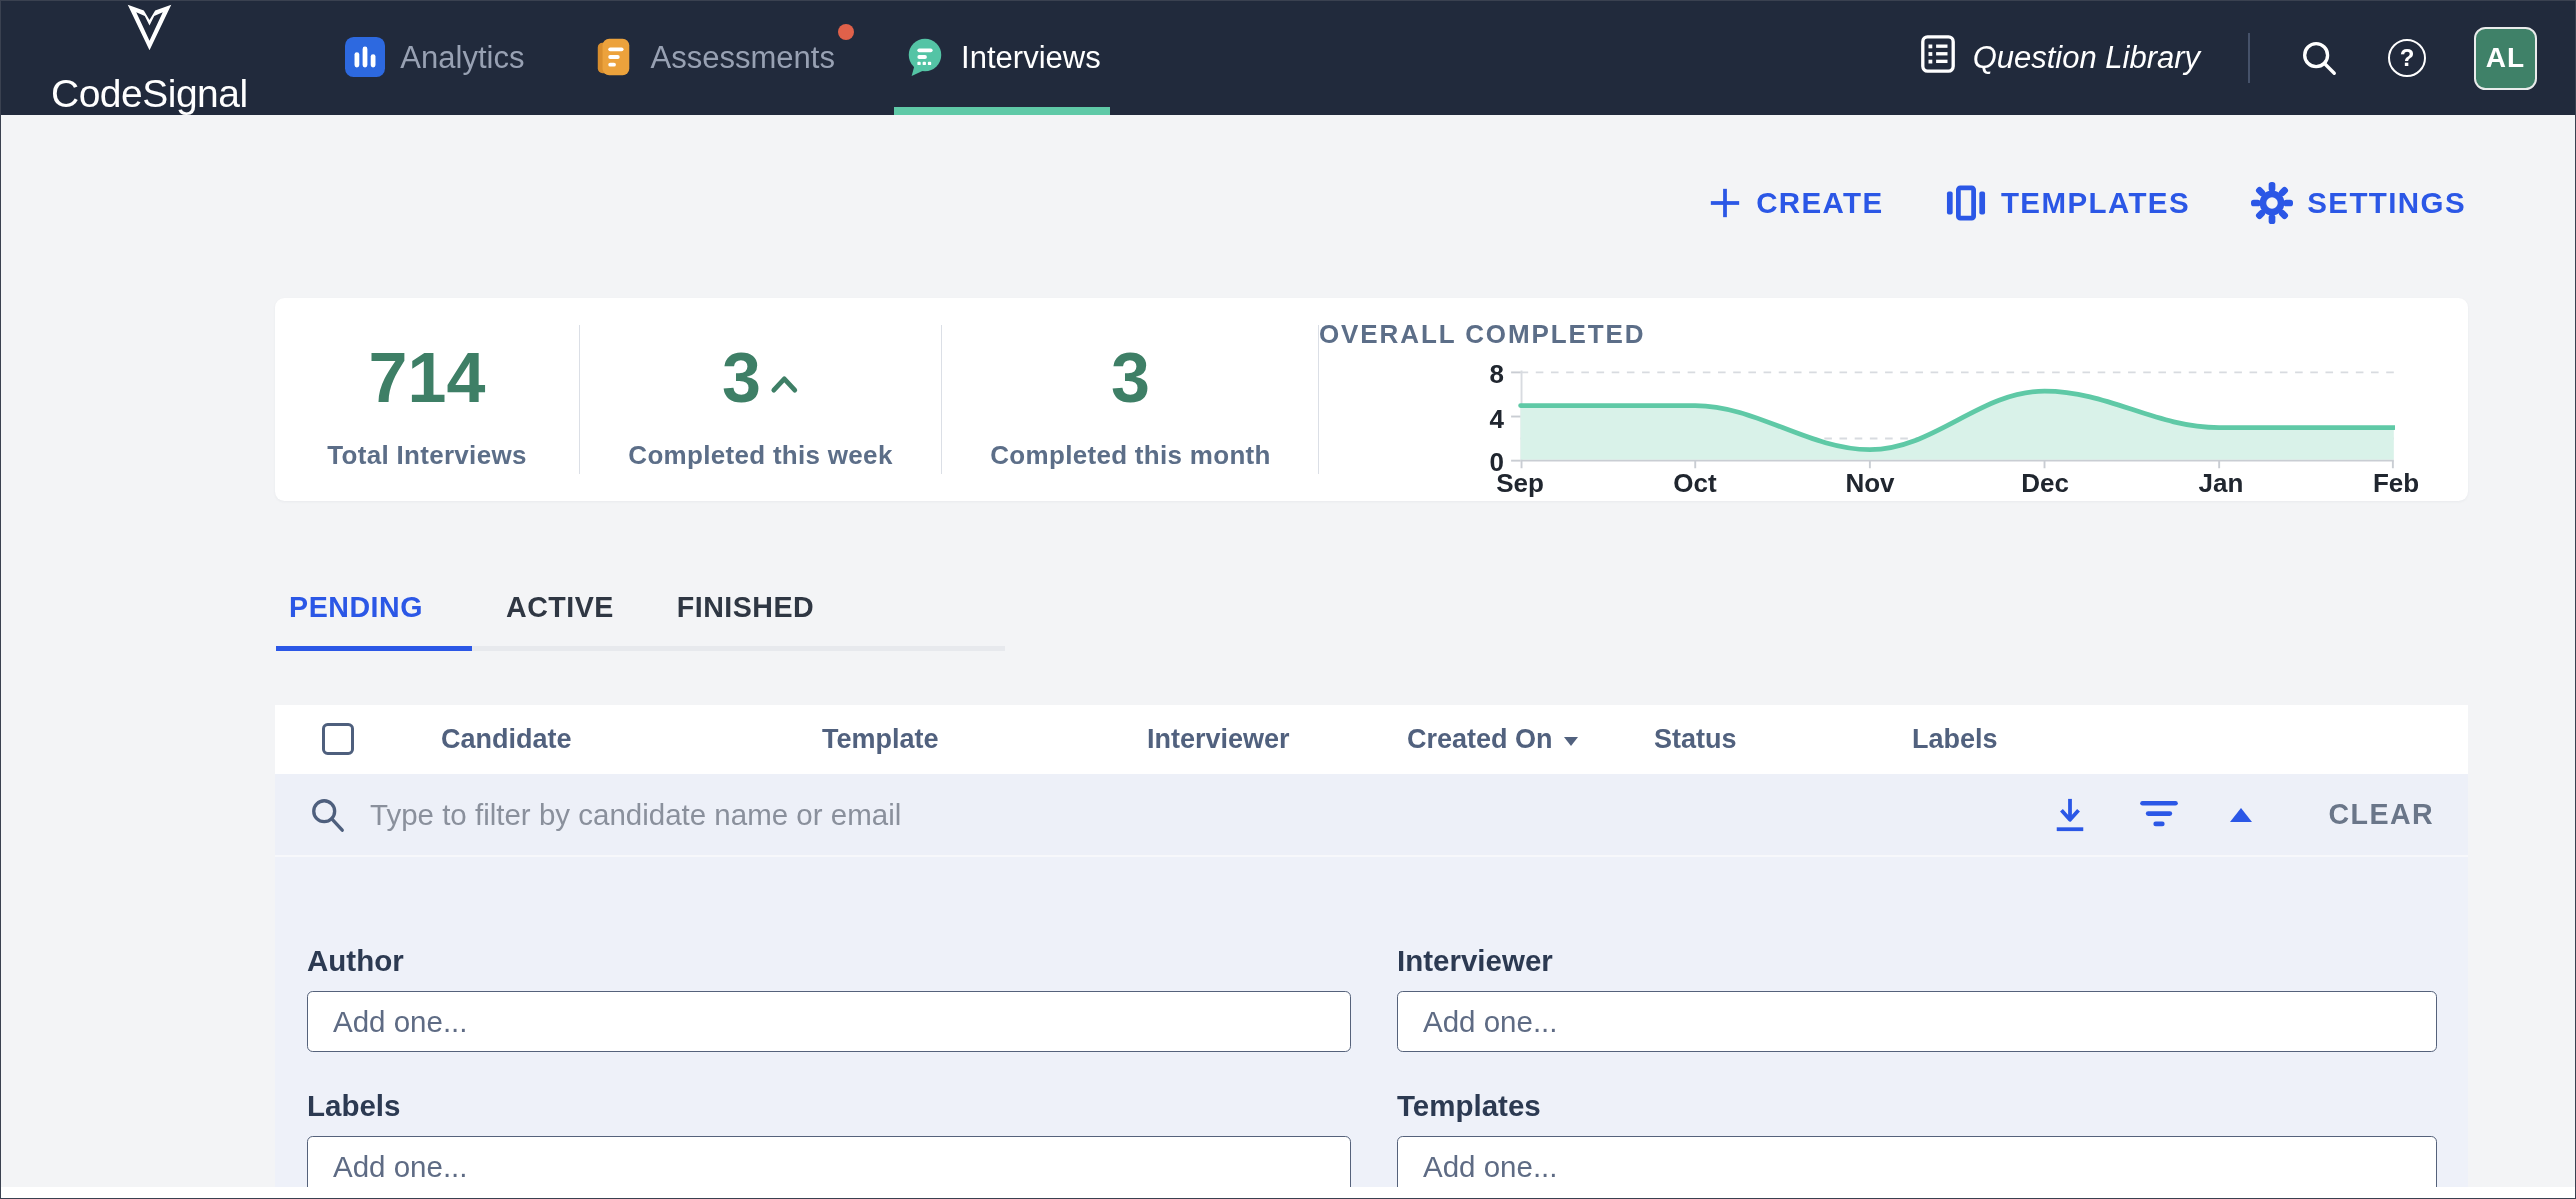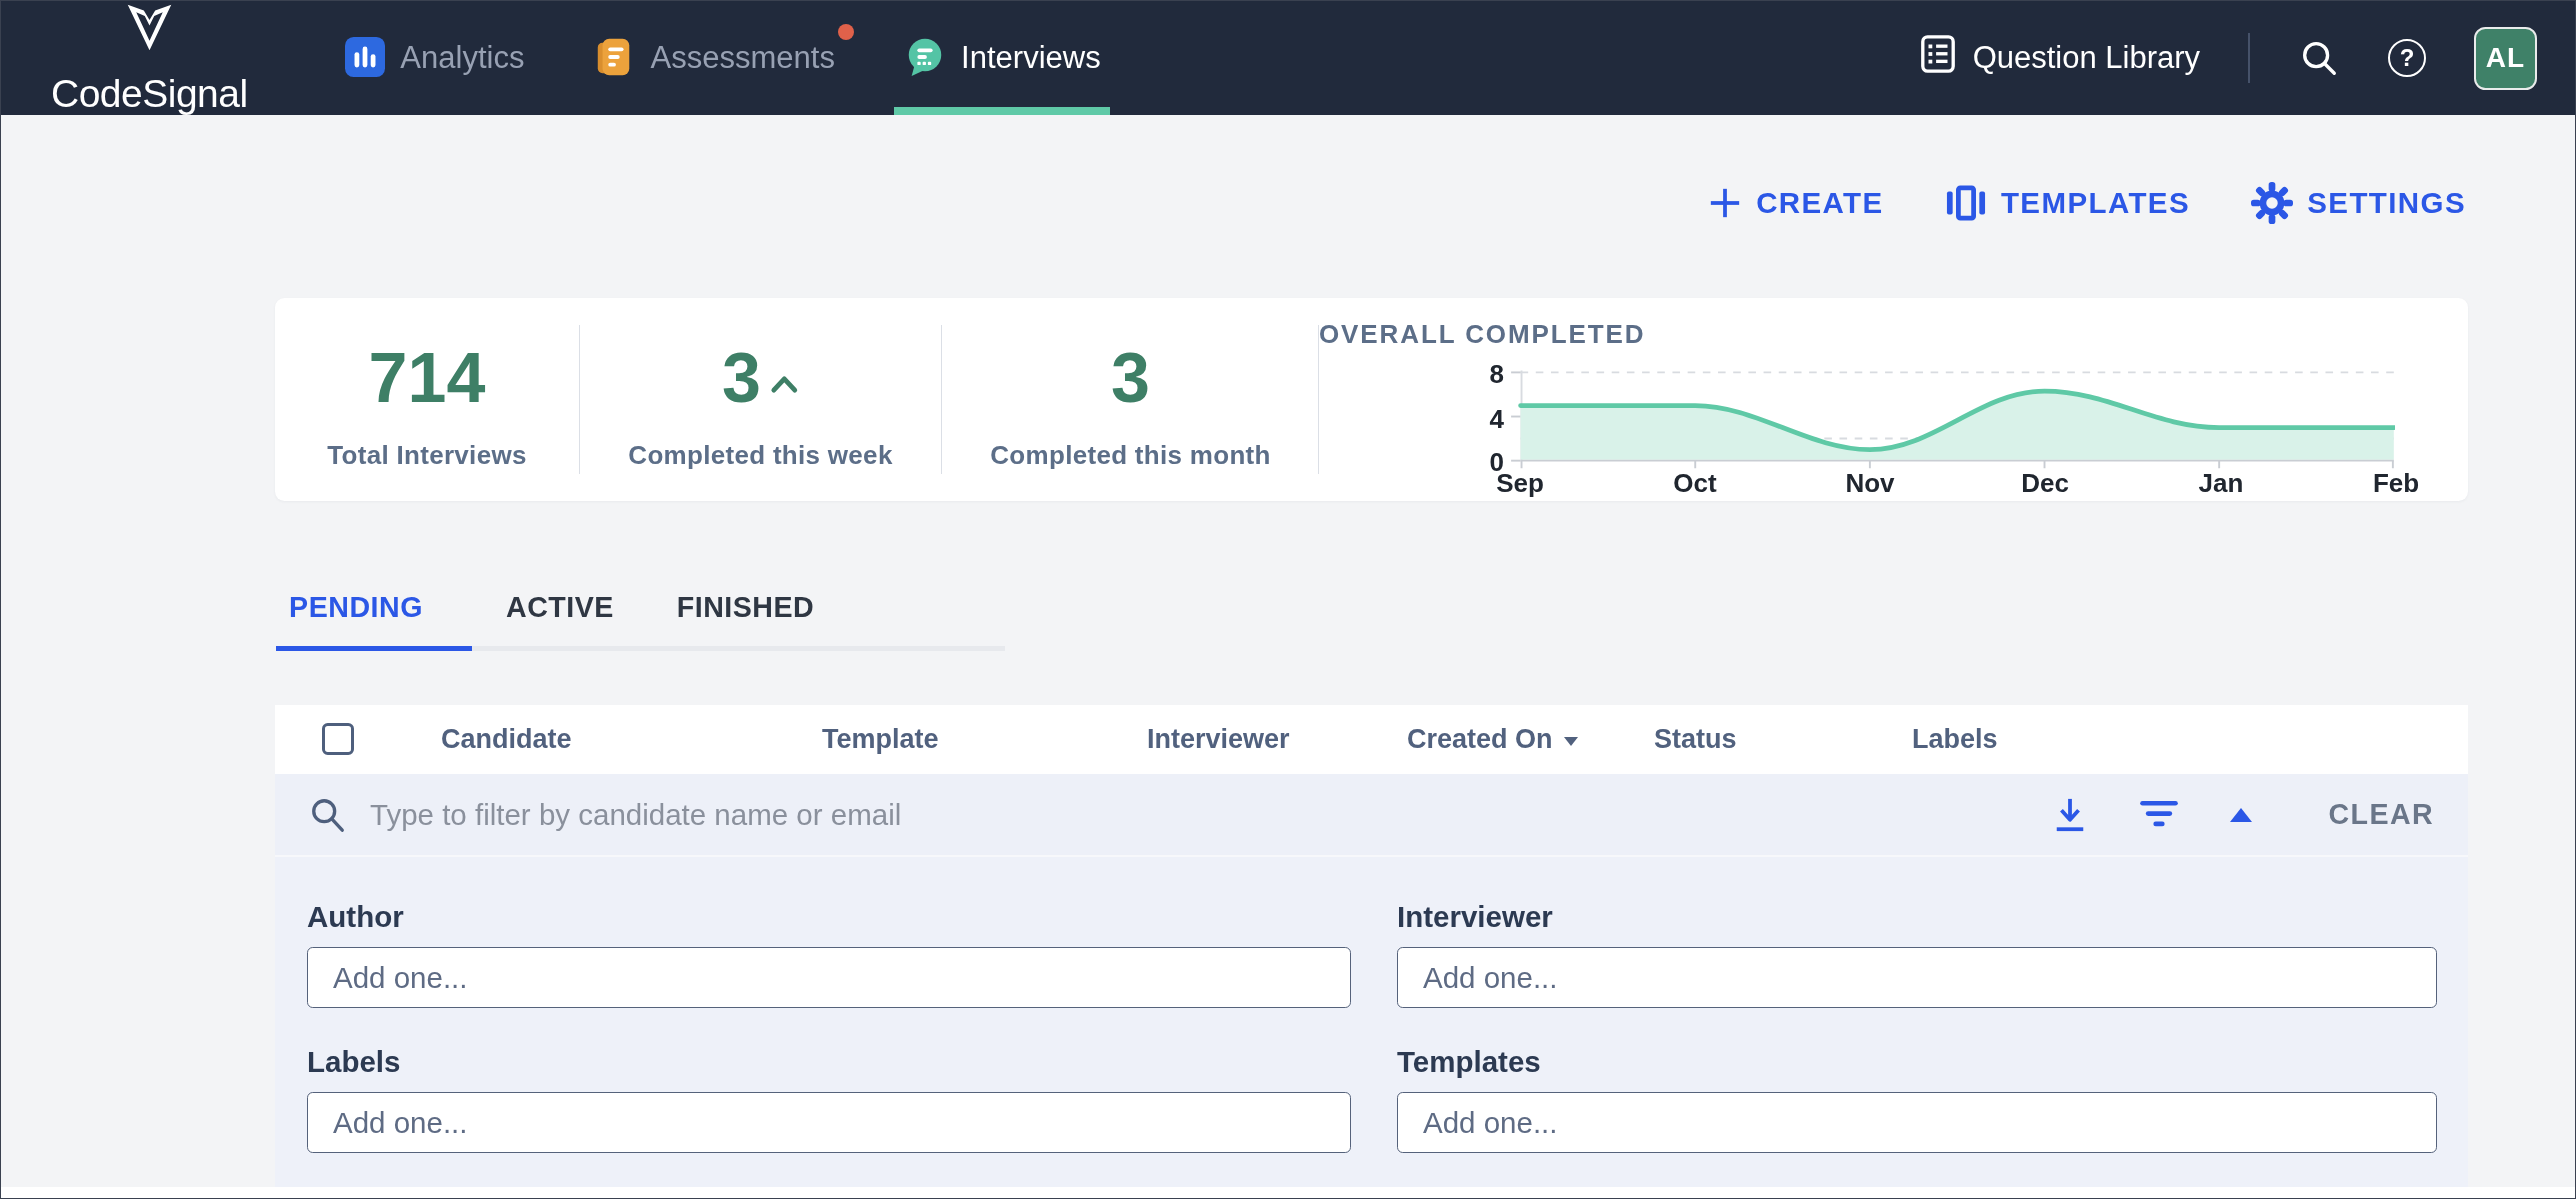--- a/index.html
+++ b/index.html
@@ -11,21 +11,21 @@
   .brand { display:flex; align-items:center; gap:15.2px; cursor:pointer;flex-direction:column; }
   .brand-name { color:#fff; font-size:39px; font-weight:500; letter-spacing:-0.5px; }
   .nav-items { display:flex; align-items:center; height:100%; margin-left:88px; }
   .nav-item { position:relative; height:100%; display:flex; align-items:center; gap:15.2px; padding:0 9.5px; margin-right:50px; cursor:pointer; }
   .nav-item .nav-label { font-size:31px; font-weight:500; color:#98A1B3; }
   .nav-item.active .nav-label { color:#FFFFFF; }
   .nav-item.active .active-underline { position:absolute; left:0; right:0; bottom:0; height:7.6px; background:#5FC9A7; }
   .nav-dot { position:absolute; top:23px; right:-9.5px; width:16px; height:16px; border-radius:50%; background:#E0614A; }
   .nav-right { margin-left:auto; display:flex; align-items:center; gap:48px; }
   .q-library { display:flex; align-items:center; gap:15.2px; cursor:pointer; }
-  .q-library span { color:#fff; font-size:31px; font-weight:500; }
+  .q-library span { color:#fff; font-size:31px; font-weight:500;font-style:italic; }
   .nav-divider { width:1.9px; height:50px; background:#46526A; }
   .icon-btn { cursor:pointer; display:flex; align-items:center; justify-content:center; }
   .help-circle { width:38px; height:38px; border:2.9px solid #fff; border-radius:50%; display:flex; align-items:center; justify-content:center; }
   .help-circle span { color:#fff; font-size:24px; font-weight:700; }
   .avatar { width:63px; height:63px; background:#3F8168; border:2.9px solid #E9EBEB; border-radius:11.4px; display:flex; align-items:center; justify-content:center; cursor:pointer; }
   .avatar span { color:#fff; font-size:28px; font-weight:700; letter-spacing:1px; }
 
   
   .toolbar { position:absolute; top:181px; right:109px; display:flex; align-items:center; gap:61px; }
   .tool-btn { display:flex; align-items:center; gap:14.3px; cursor:pointer; }
@@ -61,21 +61,21 @@
 
   .filter-row { position:relative; width:100%; height:81px; background:#EDF0F8; display:flex; align-items:center; padding:0 34px;justify-content:space-between; }
   .filter-input { flex:1; border:none; outline:none; background:transparent; font-size:29.5px; color:#3a4456; margin-left:23px; font-family:"Liberation Sans", sans-serif; }
   .filter-input::placeholder { color:#8A909C; }
   .filter-actions { display:flex; align-items:center; gap:50px; }
   .caret-up { width:0; height:0; border-left:11.4px solid transparent; border-right:11.4px solid transparent; border-bottom:14.3px solid #2B57E6; cursor:pointer; }
   .clear-btn { color:#6A7689; font-size:28.6px; font-weight:700; letter-spacing:1.4px; margin-left:27px; cursor:pointer; }
 
   .filter-panel { position:relative; width:100%; height:334px; background:#EEF1F9; border-top:2.9px solid #F7F8FB; }
   .field { position:absolute; }
-  .field label { display:block; color:#2C3A52; font-size:29.5px; font-weight:700; margin-bottom:13.3px; }
+  .field label { display:block; color:#2C3A52; font-size:29.5px; font-weight:700; margin-bottom:13.3px;margin-top:44px; }
   .field input { width:100%; height:61px; background:#fff; border:1.9px solid #55627B; border-radius:5.7px; font-size:29.5px; color:#3a4456; padding:0 25px; outline:none; font-family:"Liberation Sans", sans-serif; }
   .field input::placeholder { color:#5E6B84; }
   .bottom-strip { position:absolute; left:0; bottom:0; width:100%; height:11.4px; background:#fff; }
 </style>
 </head>
 <body>
 
 <div class="frame">
 
   <div class="topnav">

